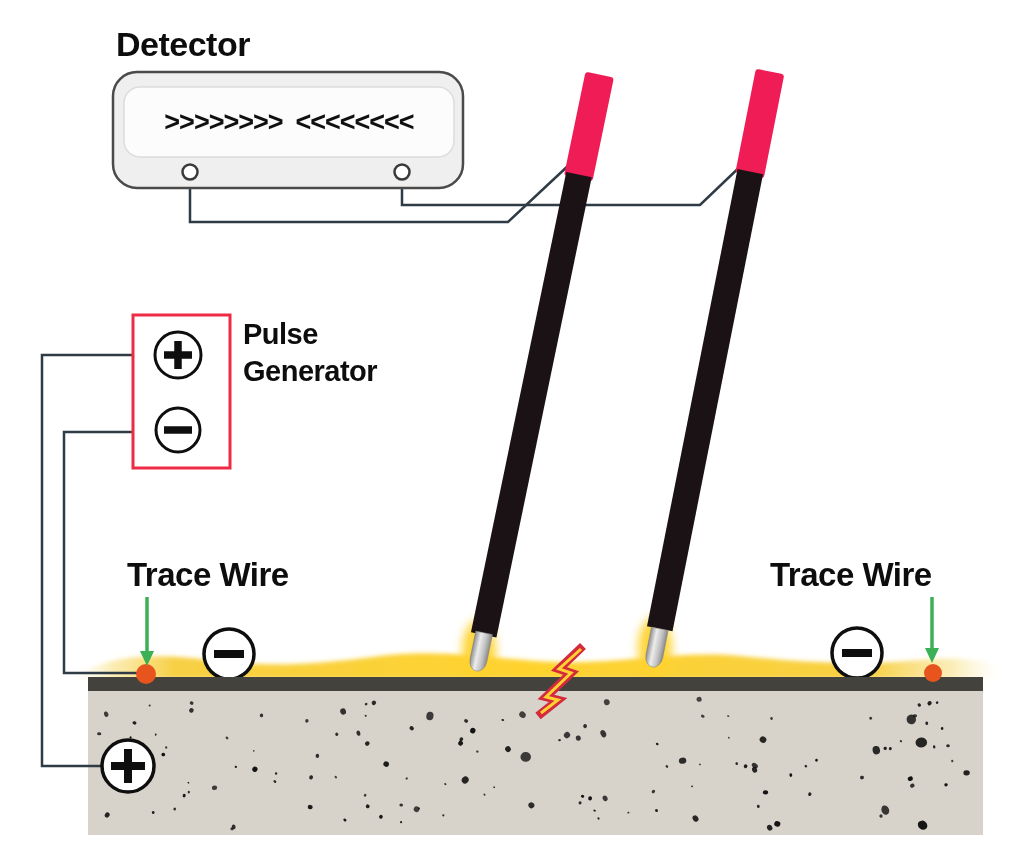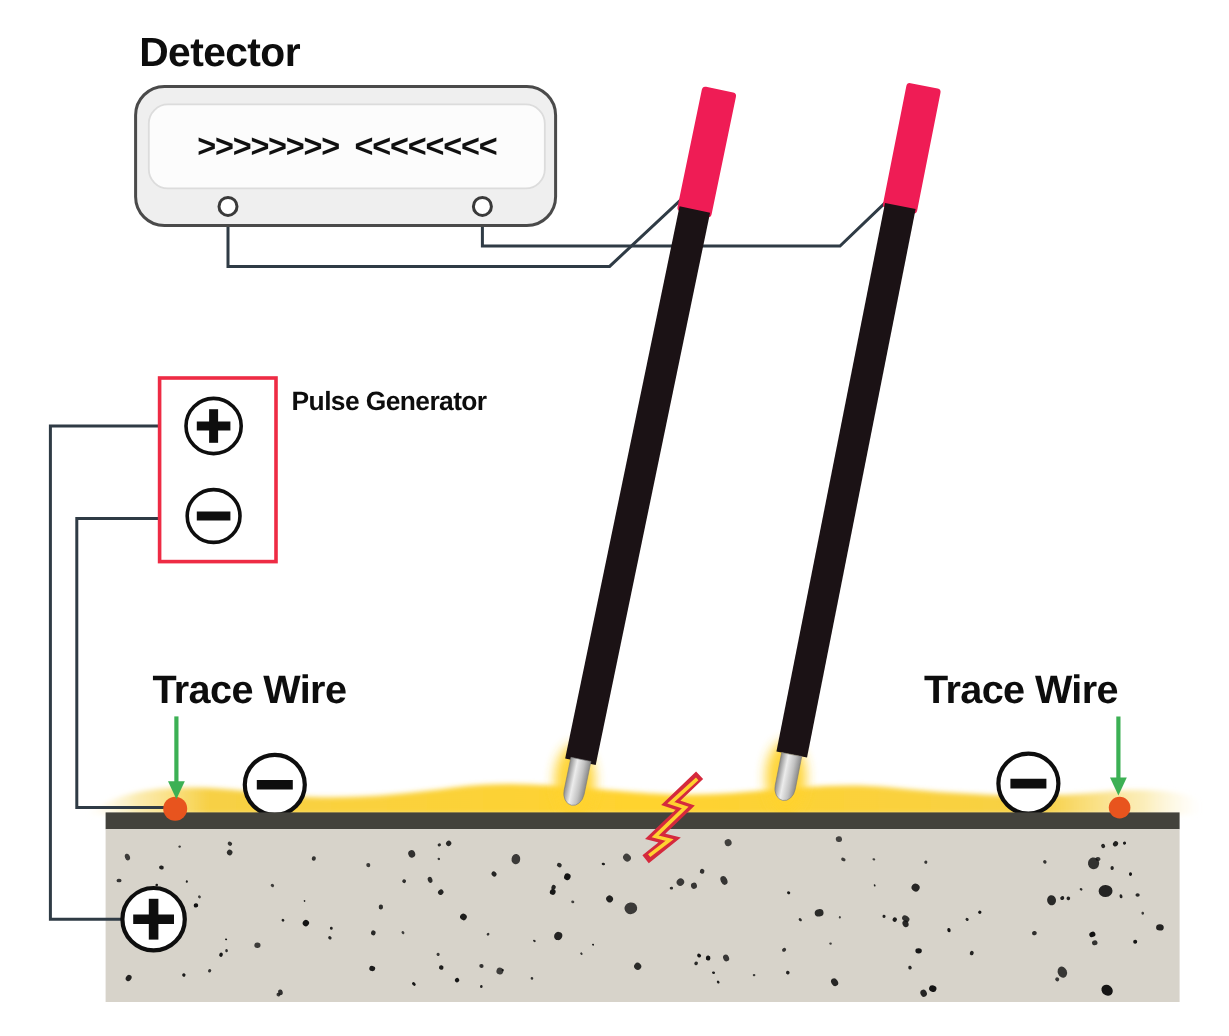--- a/index.html
+++ b/index.html
@@ -13,21 +13,21 @@
   #diagram-svg{position:absolute;left:0;top:0;}
   .label{
     position:absolute;
     font-weight:bold;
     color:#0d0d0d;
     letter-spacing:-0.5px;
     line-height:1.08;
     white-space:pre-line;
   }
   .label-detector{left:116px;top:26px;font-size:34px;}
-  .label-pulse{left:243px;top:316px;width:190px;font-size:22px;line-height:37px;}
+  .label-pulse{left:243px;top:316px;width:190px;font-size:29px;line-height:37px;}
   .label-trace-left{left:127px;top:557px;font-size:33px;}
   .label-trace-right{left:770px;top:557px;font-size:33px;}
   .signal-display{
     position:absolute;
     left:124px;top:87px;width:330px;height:70px;
     display:flex;align-items:center;justify-content:center;
     font-size:27px;font-weight:bold;color:#101010;
     letter-spacing:-1px;white-space:pre;
   }
 </style>

